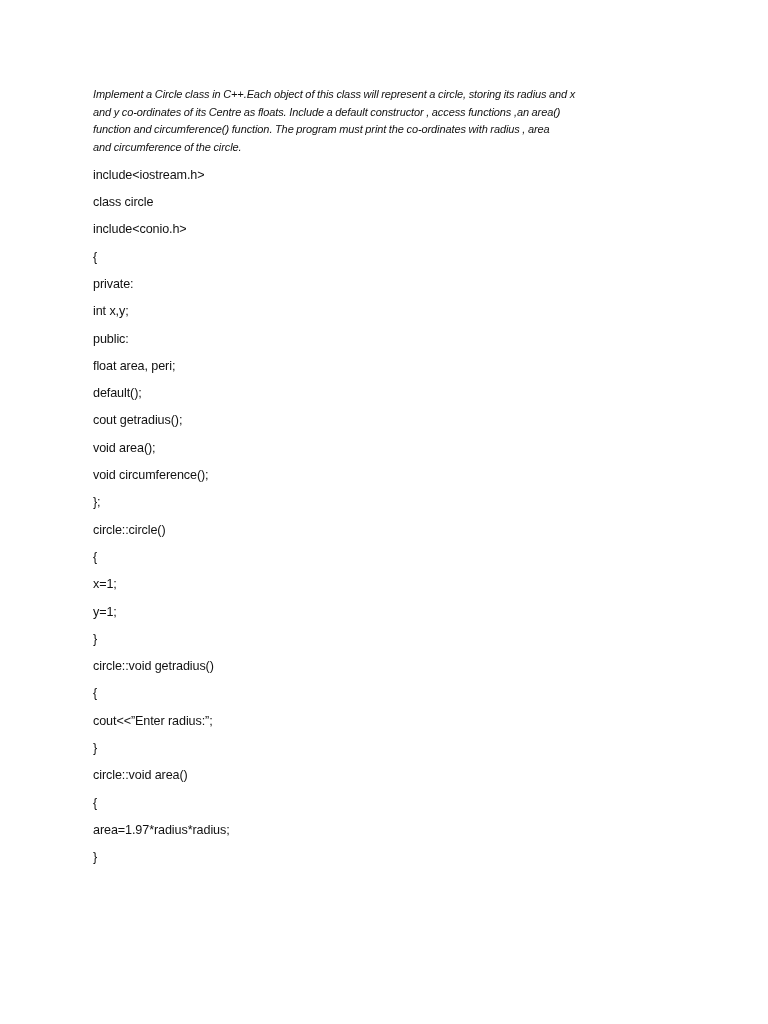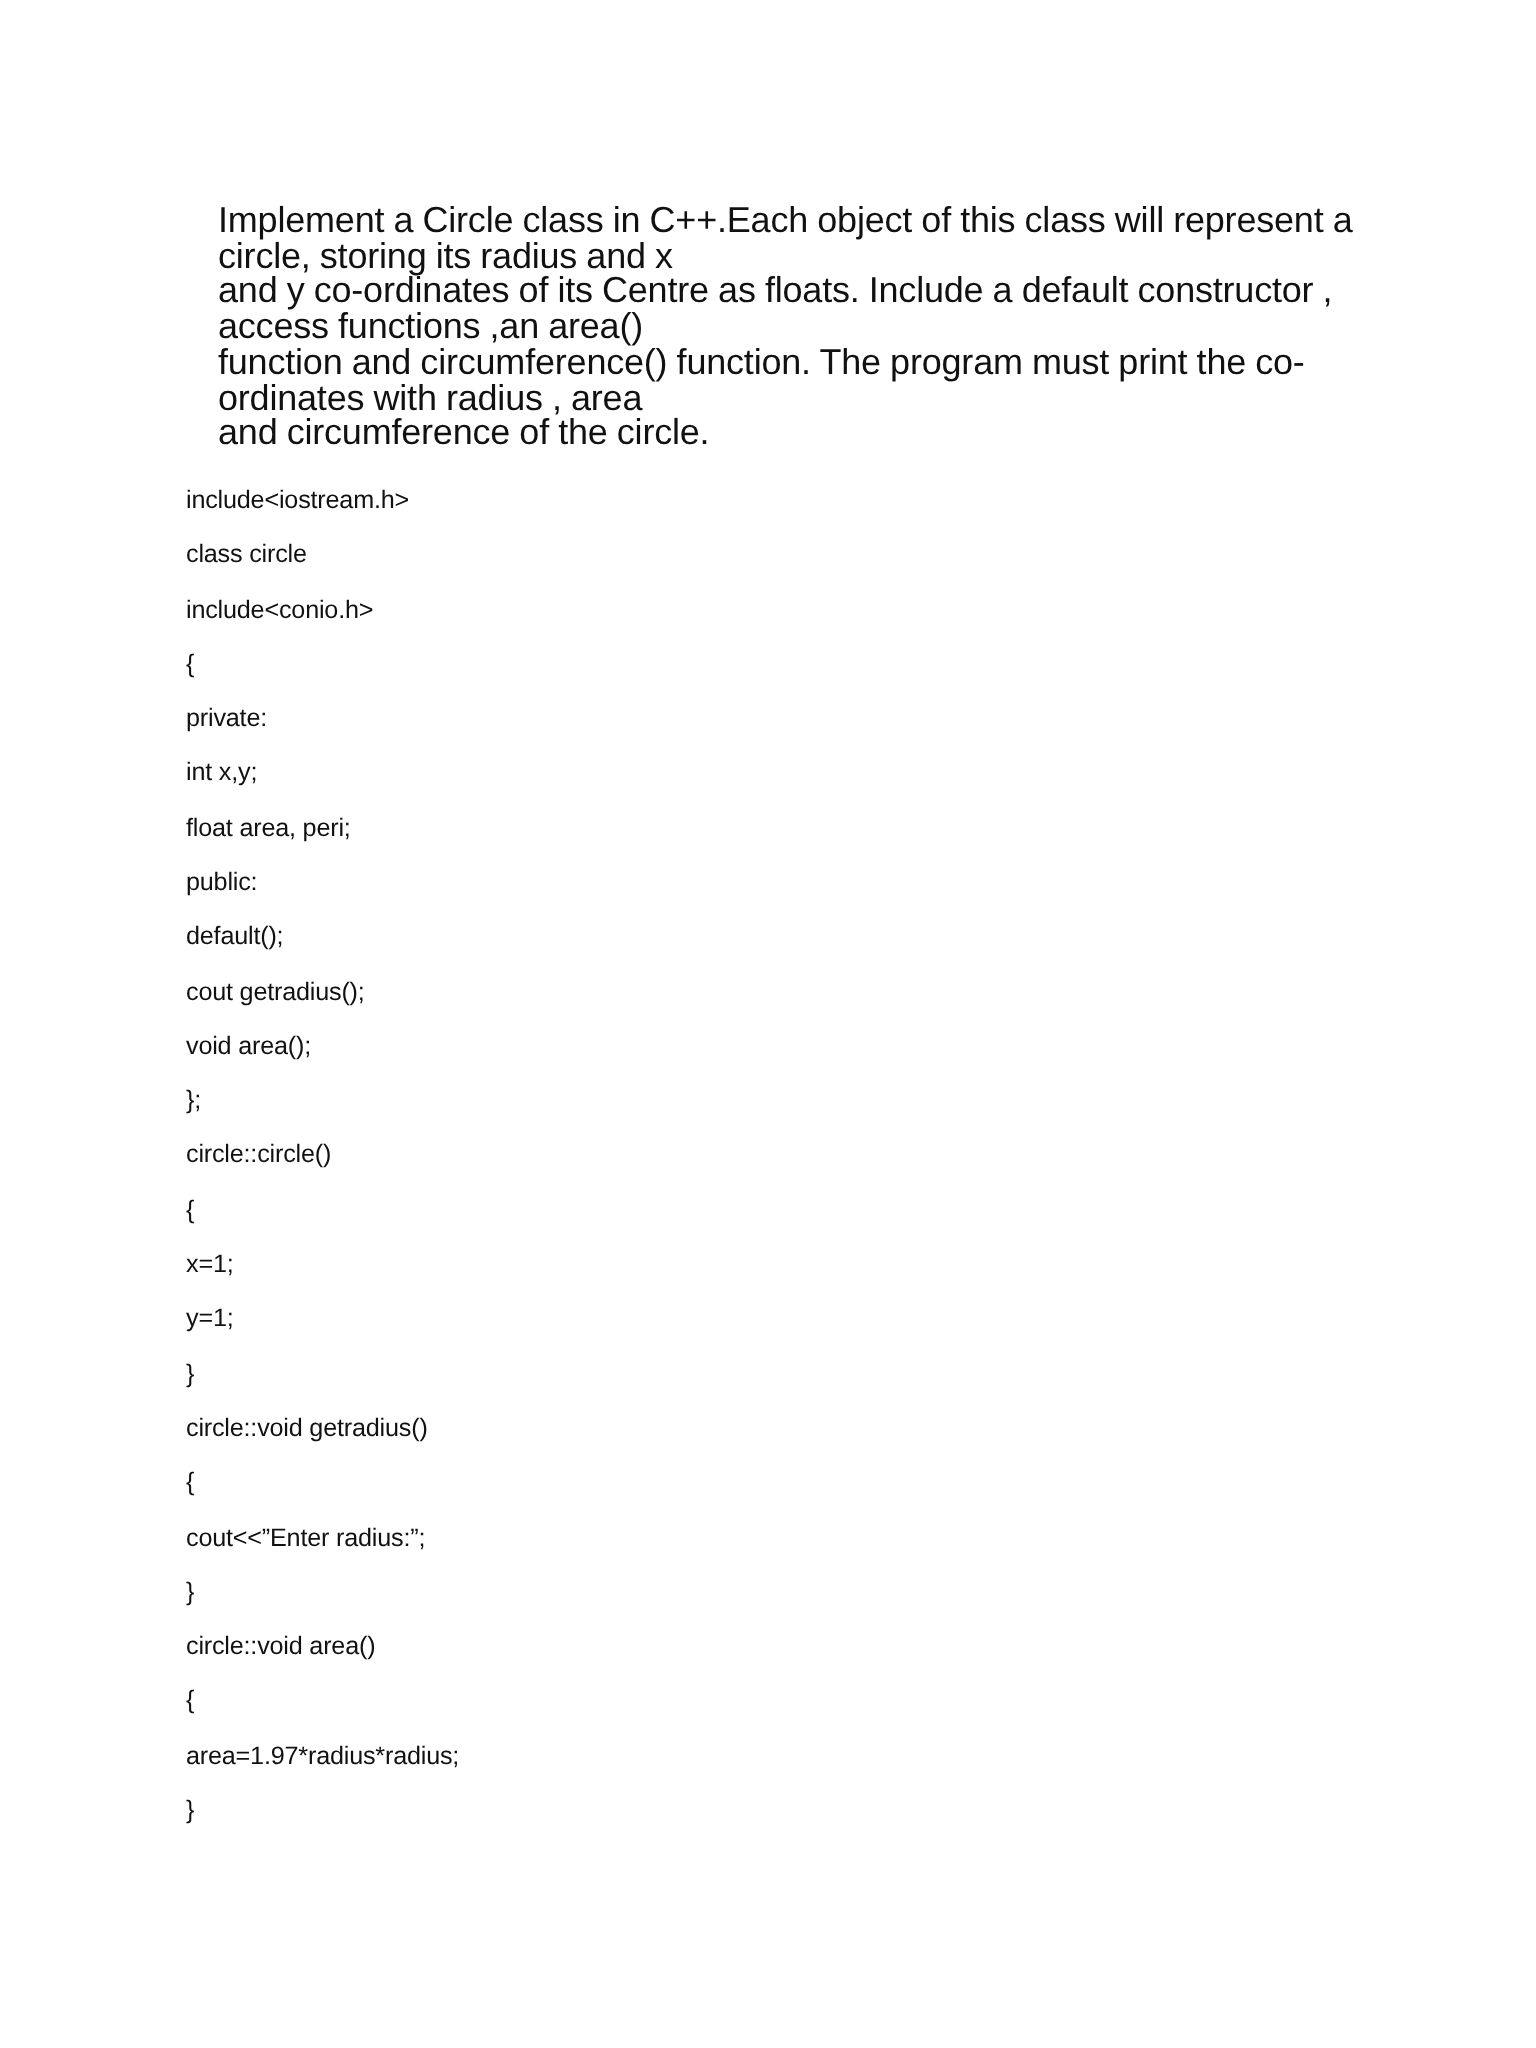--- a/index.html
+++ b/index.html
@@ -15,25 +15,26 @@
       font-family: "Liberation Sans", "DejaVu Sans", sans-serif;
       color: #111111;
     }
     .page {
       position: absolute;
       left: 93px;
       top: 86px;
       width: 600px;
     }
     .intro {
-      font-size: 18px;
+      font-size: 11px;
       line-height: 17.7px;
-      margin: 16px;
+      margin: 0;
       letter-spacing: -0.1px;
       word-spacing: -0.3px;
+      font-style: italic;
     }
     .code-lines {
       margin: 0;
       padding: 0;
       list-style: none;
       margin-top: 10px;
     }
     .code-line {
       font-size: 12.6px;
       height: 27.3px;
@@ -53,25 +54,26 @@
     <span>and circumference of the circle.</span>
   </p>
 
   <ul class="code-lines">
     <li class="code-line">include&lt;iostream.h&gt;</li>
     <li class="code-line">class circle</li>
     <li class="code-line">include&lt;conio.h&gt;</li>
     <li class="code-line">{</li>
     <li class="code-line">private:</li>
     <li class="code-line">int x,y;</li>
+    <li class="code-line">public:</li>
     <li class="code-line">float area, peri;</li>
-    <li class="code-line">public:</li>
     <li class="code-line">default();</li>
     <li class="code-line">cout getradius();</li>
     <li class="code-line">void area();</li>
+    <li class="code-line">void circumference();</li>
     <li class="code-line">};</li>
     <li class="code-line">circle::circle()</li>
     <li class="code-line">{</li>
     <li class="code-line">x=1;</li>
     <li class="code-line">y=1;</li>
     <li class="code-line">}</li>
     <li class="code-line">circle::void getradius()</li>
     <li class="code-line">{</li>
     <li class="code-line">cout&lt;&lt;”Enter radius:”;</li>
     <li class="code-line">}</li>

